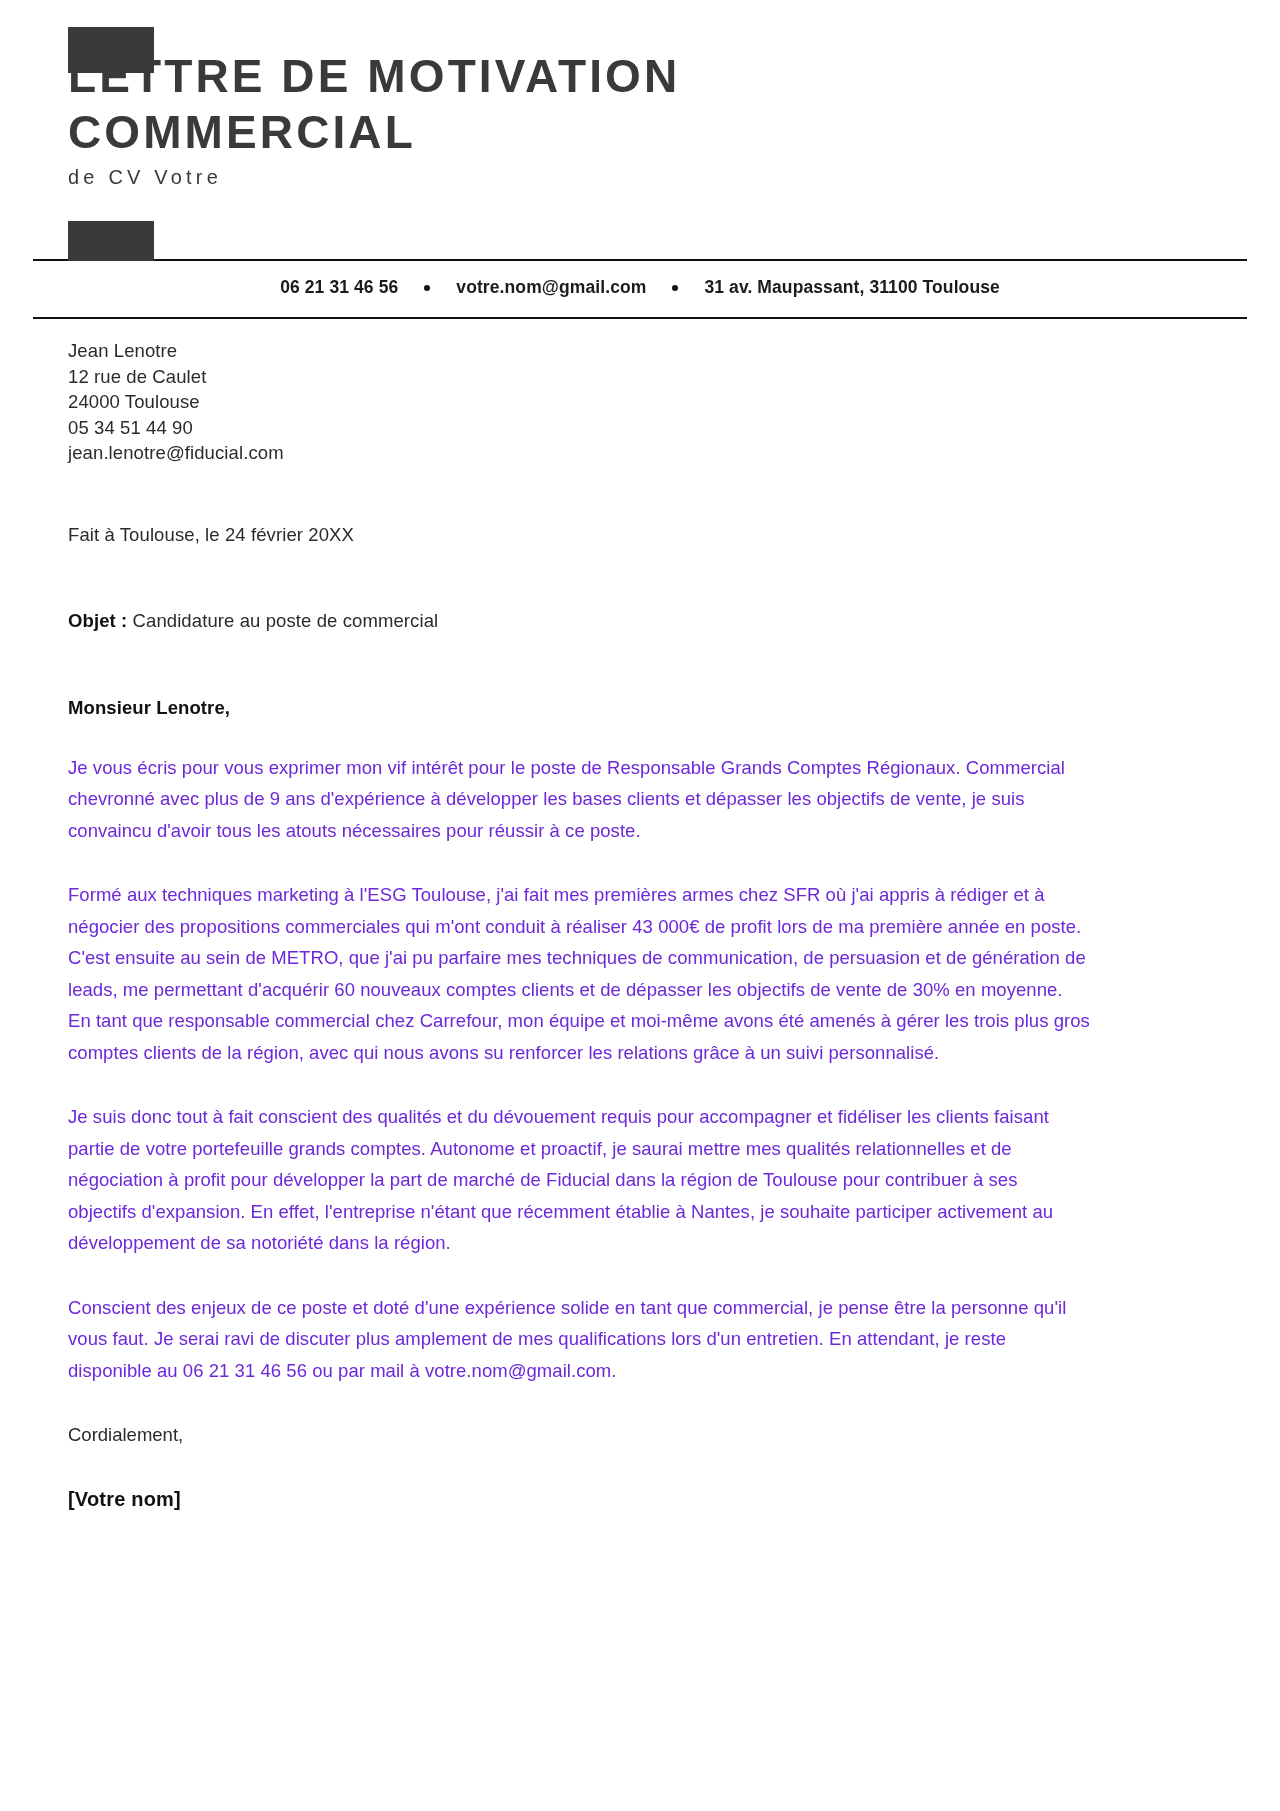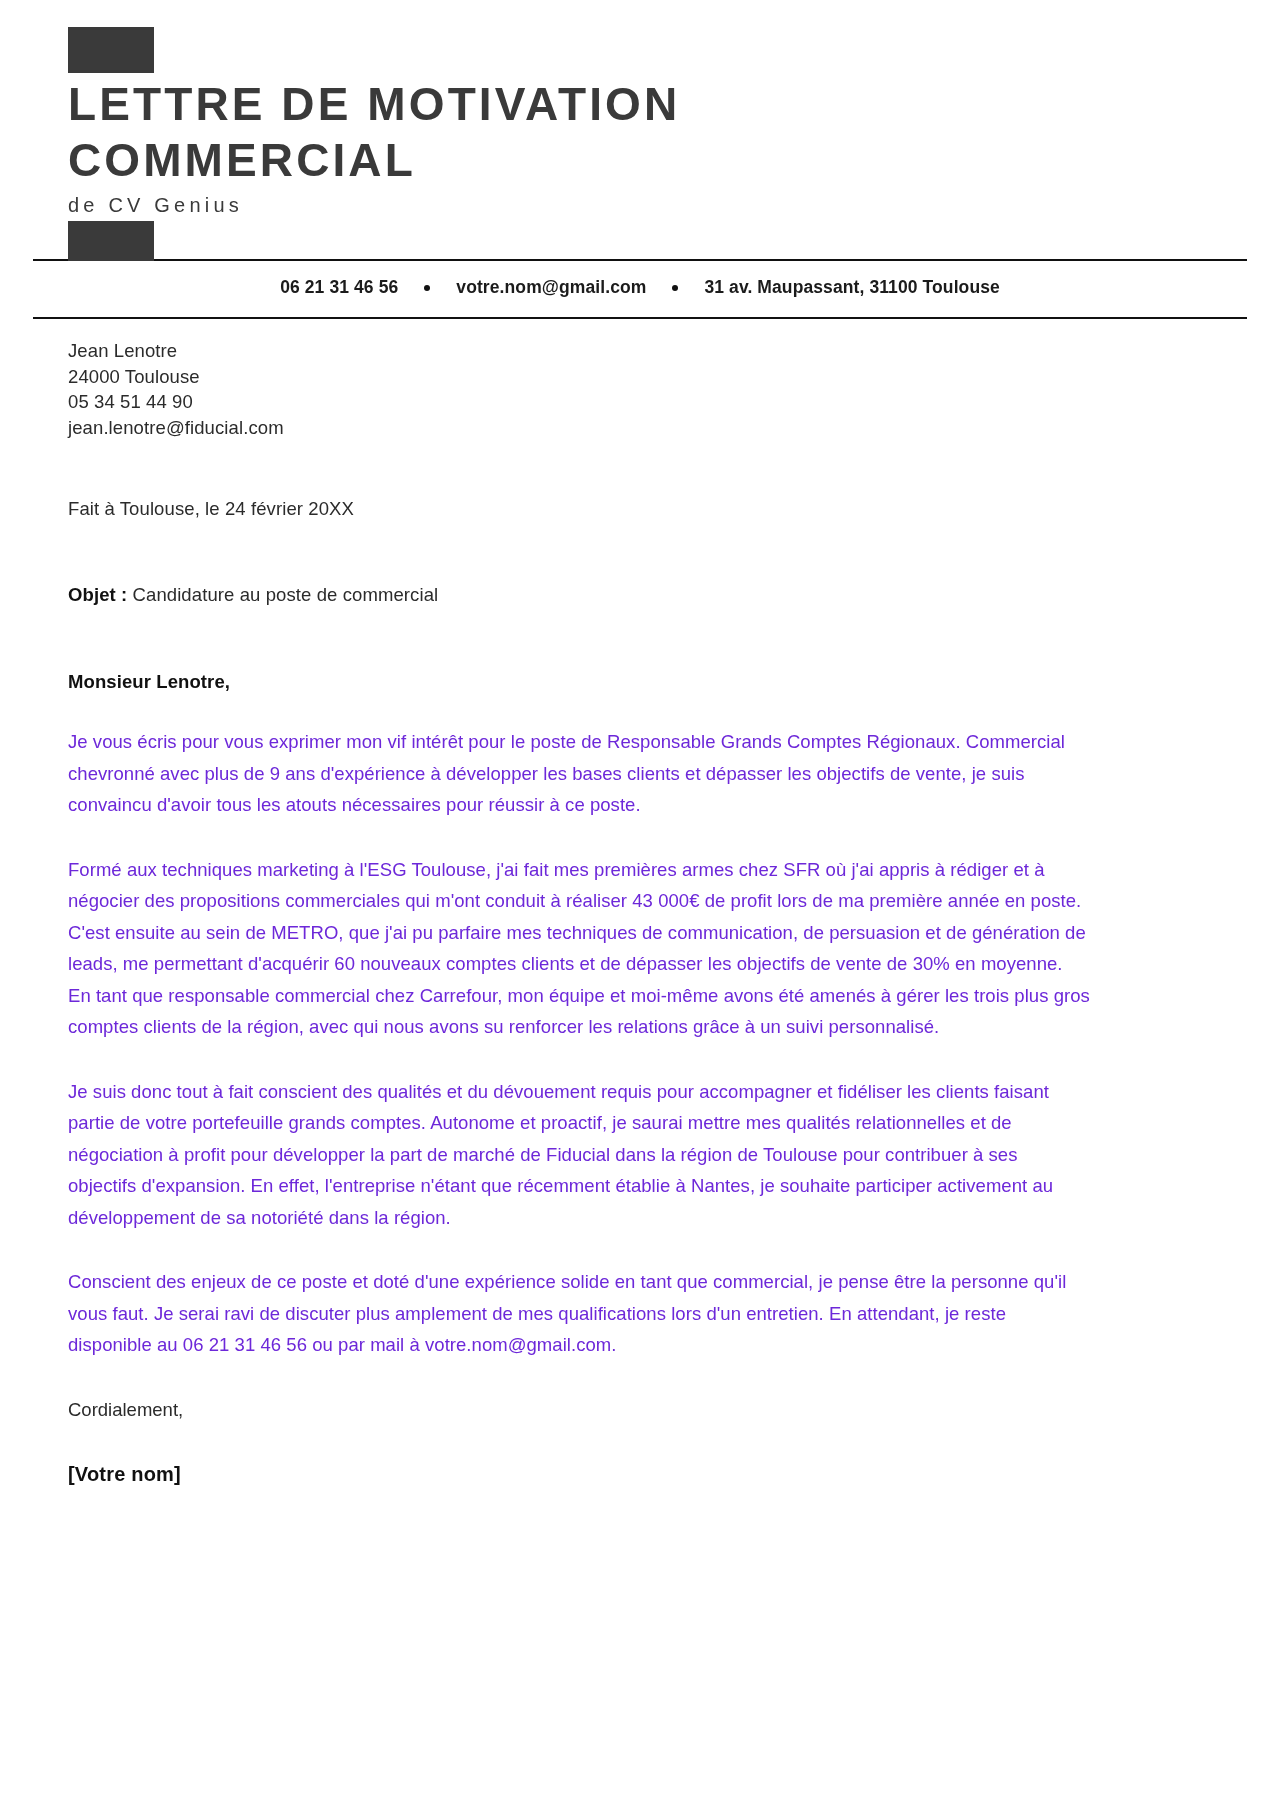--- a/index.html
+++ b/index.html
@@ -31,21 +31,21 @@
   .header-block-top {
     position: absolute;
     left: 68px;
     top: 27px;
     width: 86px;
     height: 46px;
     background: #3a3a3a;
   }
   .title-wrap {
     position: relative;
-    padding-top: 76px;
+    padding-top: 48px;
   }
   .doc-title {
     margin: 0;
     font-size: 46px;
     line-height: 1.22;
     font-weight: 700;
     letter-spacing: 3.1px;
     color: #3a3a3a;
     text-transform: uppercase;
     font-family: "Liberation Sans Narrow", "Liberation Sans", sans-serif;
@@ -180,21 +180,21 @@
 <body>
 
 <div class="page">
 
   <div class="header">
 
     <div class="header-block-top" style="background: rgb(58, 58, 58);"></div>
 
     <div class="title-wrap">
       <h1 class="doc-title">LETTRE DE MOTIVATION COMMERCIAL</h1>
-      <div class="doc-subtitle">de CV Genius</div>
+      <div class="doc-subtitle">de CV Votre</div>
     </div>
 
     <div class="header-block-bottom" style="background: rgb(58, 58, 58);"></div>
   </div>
 
   <div class="rule-top" style="background: rgb(17, 17, 17);"></div>
 
   <div class="contact-bar">
     <div class="contact-line">
       <span class="contact-item">06 21 31 46 56</span>
@@ -204,20 +204,21 @@
       <span class="contact-item">31 av. Maupassant, 31100 Toulouse</span>
     </div>
   </div>
 
   <div class="rule-bottom" style="background: rgb(17, 17, 17);"></div>
 
   <div class="content">
 
     <div class="recipient">
       <div>Jean Lenotre</div>
+      <div>12 rue de Caulet</div>
       <div>24000 Toulouse</div>
       <div>05 34 51 44 90</div>
       <div>jean.lenotre@fiducial.com</div>
     </div>
 
     <div class="date-line">Fait à Toulouse, le 24 février 20XX</div>
 
     <div class="objet">
       <b>Objet :</b>
       <span>Candidature au poste de commercial</span>

